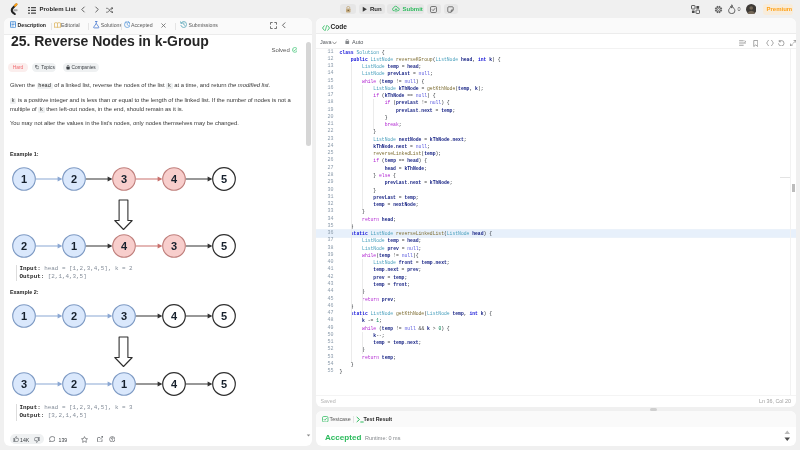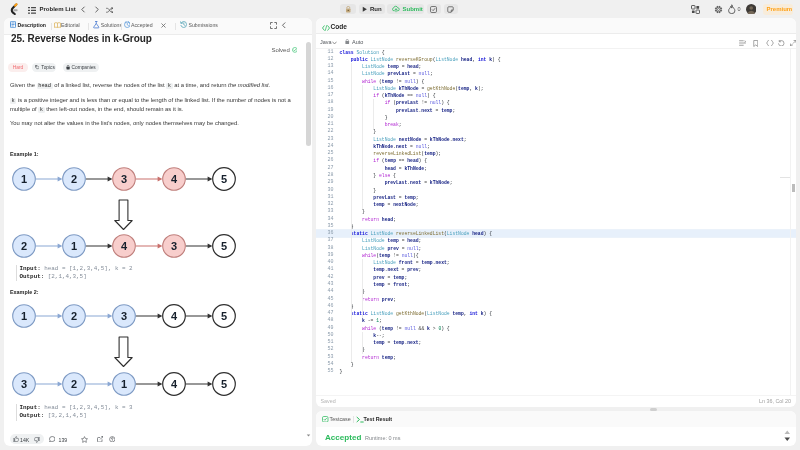--- a/index.html
+++ b/index.html
@@ -164,21 +164,21 @@
   </svg>
   <div class="tabtxt" style="left:184.5px;">Submissions</div>
   <svg class="ic" style="left:265.5px;top:3.8px" width="7" height="7" viewBox="0 0 14 14">
    <path d="M1 4.5 V1 H4.5 M9.5 1 H13 V4.5 M13 9.5 V13 H9.5 M4.5 13 H1 V9.5" fill="none" stroke="#5a5a5a" stroke-width="1.7" stroke-linecap="round"></path>
   </svg>
   <svg class="ic" style="left:277px;top:4.2px" width="5.5" height="6.5" viewBox="0 0 11 13">
         <path d="M8 1.5 L3 6.5 L8 11.5" fill="none" stroke="#5a5a5a" stroke-width="1.8" stroke-linecap="round" stroke-linejoin="round"></path>
       </svg>
  </div>
 
- <div class="abs" style="left:7px;top:15px;font-size:10px;font-weight:bold;color:#262626;letter-spacing:-0.05px;">25. Reverse Nodes in k-Group</div>
+ <div class="abs" style="left:7px;top:15px;font-size:14px;font-weight:bold;color:#262626;letter-spacing:-0.05px;">25. Reverse Nodes in k-Group</div>
  <div class="abs" style="left:267.4px;top:28.6px;font-size:6px;color:#595959;">Solved</div>
  <svg class="ic" style="left:287.6px;top:29px" width="5.8" height="5.8" viewBox="0 0 14 14">
   <circle cx="7" cy="7" r="5.8" fill="none" stroke="#5bcd8b" stroke-width="2"></circle>
   <path d="M4.3 7.2 L6.2 9.1 L9.8 5.3" fill="none" stroke="#2cbb5d" stroke-width="1.6" stroke-linecap="round" stroke-linejoin="round"></path>
  </svg>
 
  <div class="abs" style="left:4.2px;top:45.4px;width:19.8px;height:8.4px;background:#fbeeed;border-radius:4.2px;"></div>
  <div class="abs" style="left:8.8px;top:47.2px;font-size:4.8px;color:#f0696f;">Hard</div>
  <div class="abs" style="left:27.7px;top:45.4px;width:24px;height:8.4px;background:#eff1f2;border-radius:4.2px;"></div>
  <svg class="ic" style="left:30.7px;top:47.1px" width="4.6" height="4.6" viewBox="0 0 10 10">

